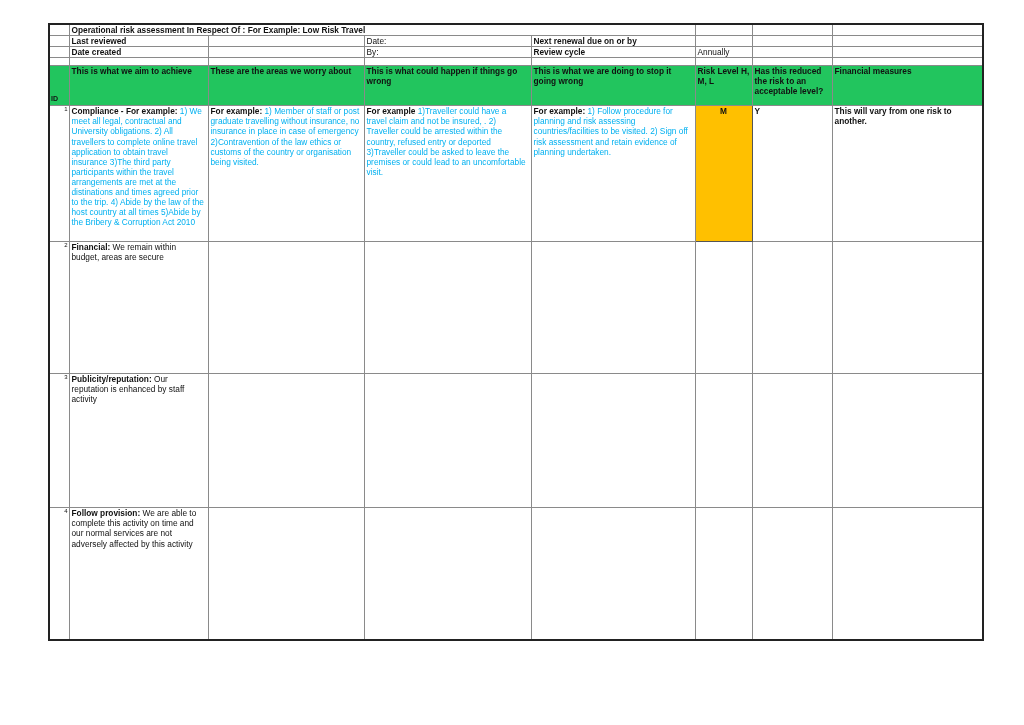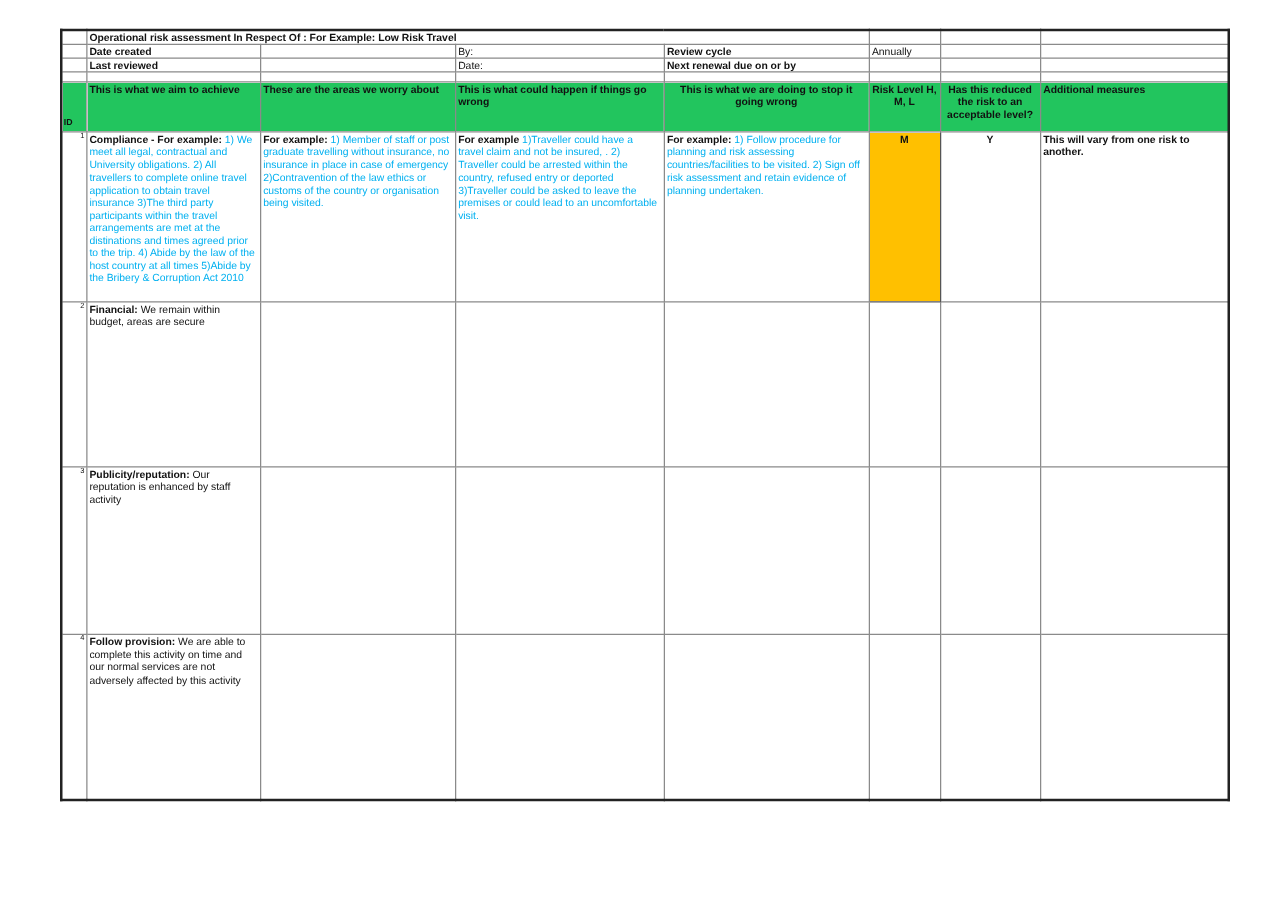--- a/index.html
+++ b/index.html
@@ -4,21 +4,21 @@
 <style>
   html, body { margin:0; padding:0; background:#ffffff; }
   body { width:1024px; height:725px; position:relative; overflow:hidden;
          font-family:"Liberation Sans", sans-serif; color:#111; }
   table.sheet { position:absolute; left:48px; top:23px; border-collapse:collapse;
                 table-layout:fixed; width:934px; border:2px solid #222;padding-left:26px; }
   table.sheet td { border:1px solid #8a8a8a; padding:0 2px; vertical-align:top;
                    font-size:8.3px; line-height:10.1px; overflow:hidden; }
   .b { font-weight:bold; }
   .hdr td { background:#22c55e; font-weight:bold; border-color:#555; }
-  .center { text-align:center;margin-top:18px; }
+  .center { text-align:left;margin-top:18px; }
   .blue { color:#00b0f0; font-weight:normal; }
   .idcell { position:relative; }
   .idnum { position:absolute; right:1px; top:0; font-size:6px; line-height:7px; }
   .idlabel { position:absolute; left:1px; bottom:1px; font-size:7px; font-weight:bold; }
   .risk-m { background:#ffc000; text-align:center; font-weight:bold; border-color:#555 !important; }
 </style>
 </head>
 <body>
 
 <table class="sheet">
@@ -38,36 +38,36 @@
     <td></td>
     <td colspan="4" class="b">Operational risk assessment In Respect Of : For Example: Low Risk Travel</td>
     <td></td>
     <td></td>
     <td></td>
   </tr>
 
 
   <tr style="height:11px">
     <td></td>
-    <td class="b">Date created</td>
+    <td class="b">Last reviewed</td>
     <td></td>
-    <td>By:</td>
-    <td class="b">Review cycle</td>
-    <td>Annually</td>
+    <td>Date:</td>
+    <td class="b">Next renewal due on or by</td>
+    <td></td>
     <td></td>
     <td></td>
   </tr>
 
   <tr style="height:11px">
     <td></td>
-    <td class="b">Last reviewed</td>
+    <td class="b">Date created</td>
     <td></td>
-    <td>Date:</td>
-    <td class="b">Next renewal due on or by</td>
-    <td></td>
+    <td>By:</td>
+    <td class="b">Review cycle</td>
+    <td>Annually</td>
     <td></td>
     <td></td>
   </tr>
 
   <tr style="height:8px">
     <td></td>
     <td></td>
     <td></td>
     <td></td>
     <td></td>
@@ -79,21 +79,21 @@
   <tr class="hdr" style="height:40px">
     <td class="idcell">
           <span class="idlabel">ID</span>
         </td>
     <td>This is what we aim to achieve</td>
     <td>These are the areas we worry about</td>
     <td>This is what could happen if things go wrong</td>
     <td class="center">This is what we are doing to stop it going wrong</td>
     <td class="center">Risk Level H, M, L</td>
     <td class="center">Has this reduced the risk to an acceptable level?</td>
-    <td>Additional measures</td>
+    <td>Financial measures</td>
   </tr>
 
   <tr style="height:136px">
     <td class="idcell">
           <span class="idnum">1</span>
         </td>
     <td><span class="b">Compliance - For example: </span><span class="blue">1) We meet all legal, contractual and University obligations. 2) All travellers to complete online travel application to obtain travel insurance 3)The third party participants within the travel arrangements are met at the distinations and times agreed prior to the trip. 4) Abide by the law of the host country at all times 5)Abide by the Bribery &amp; Corruption Act 2010</span></td>
     <td><span class="b">For example: </span><span class="blue">1) Member of staff or post graduate travelling without insurance, no insurance in place in case of emergency 2)Contravention of the law ethics or customs of the country or organisation being visited.</span></td>
     <td><span class="b">For example </span><span class="blue">1)Traveller could have a travel claim and not be insured, . 2) Traveller could be arrested within the country, refused entry or deported 3)Traveller could be asked to leave the premises or could lead to an uncomfortable visit.</span></td>
     <td><span class="b">For example: </span><span class="blue">1) Follow procedure for planning and risk assessing countries/facilities to be visited. 2)  Sign off risk assessment and retain evidence of planning undertaken.</span></td>

